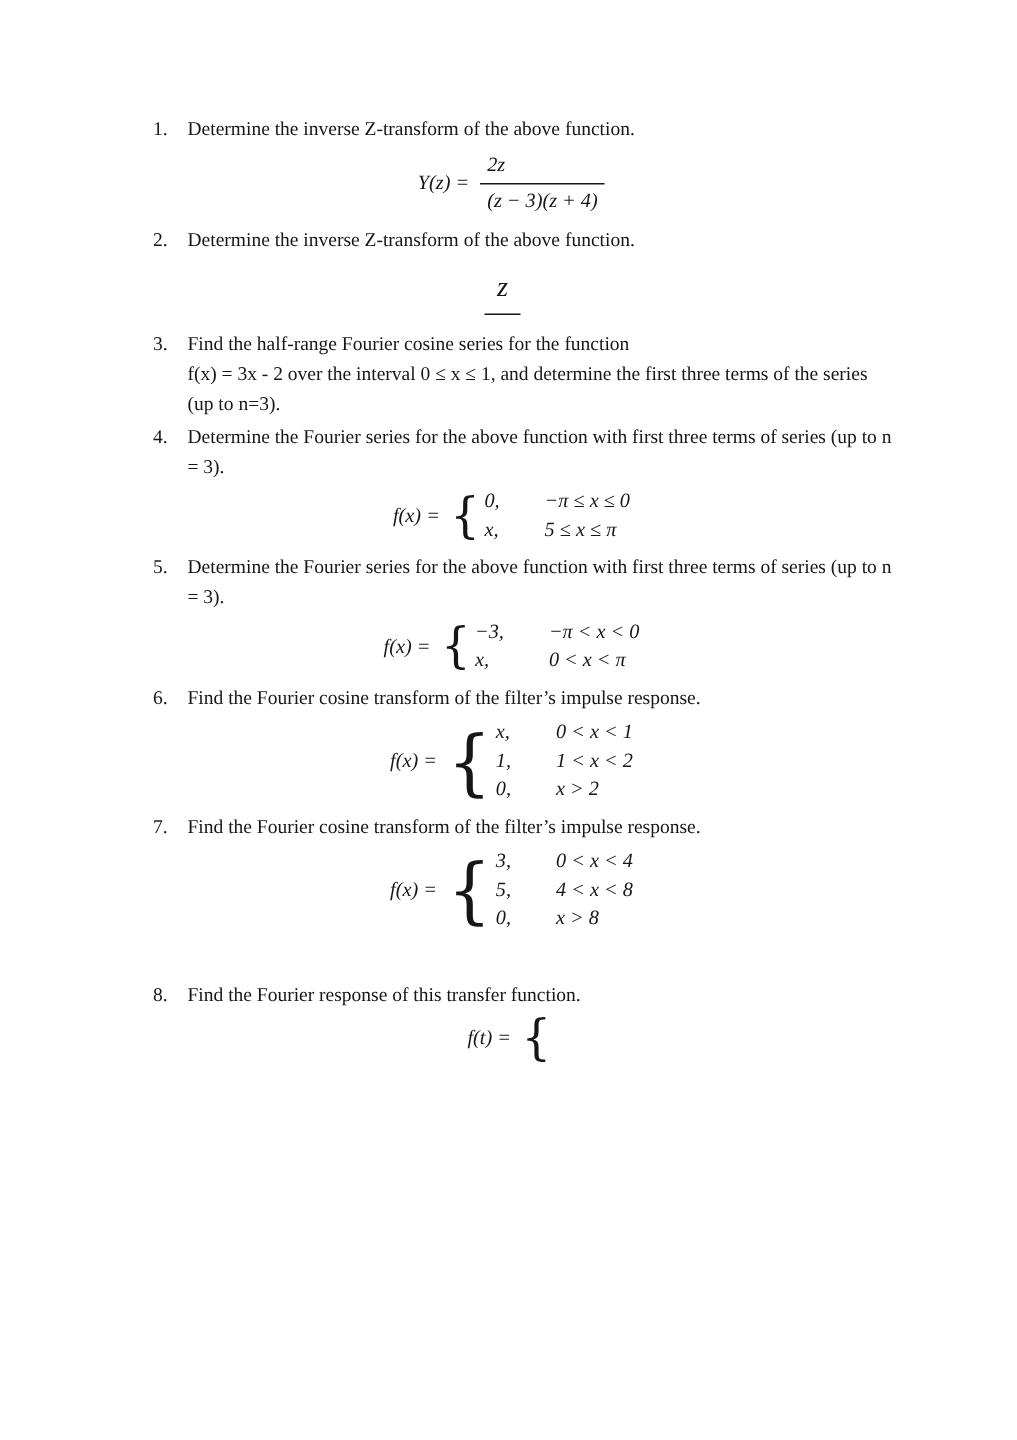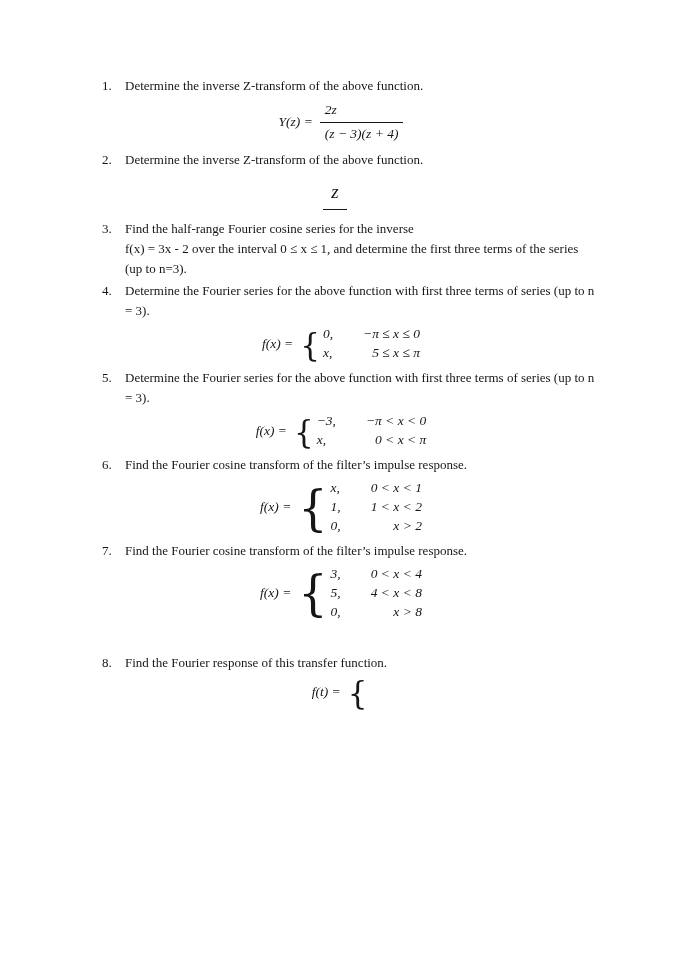--- a/index.html
+++ b/index.html
@@ -33,21 +33,21 @@
     font-family: "DejaVu Serif", serif; font-style: normal; font-weight: 400;
     line-height: 1; margin-right: 3px; transform: scaleY(1.05);
   }
   .brace.b2 { font-size: 31px; }
   .brace.b3 { font-size: 46px; }
   .case-grid {
     display: grid; grid-template-columns: auto auto;
     column-gap: 30px; line-height: 1.4;
   }
   .cval { text-align: left; white-space: nowrap; }
-  .ccond { text-align: right; white-space: nowrap; }
+  .ccond { white-space: nowrap; }
   sup { font-size: 0.7em; line-height: 0; }
   .gap-before-8 { height: 26px; }
   .mb-2 { margin-bottom: 2px; }
 </style>
 </head>
 <body>
 
 <div class="page">
   <div class="content">
 
@@ -74,21 +74,21 @@
         <span class="frac">
           <span class="num">z</span>
         </span>
       </div>
     </div>
 
     <div class="problem mb-2">
       <div class="prow">
         <span class="pnum">3.</span>
         <div class="ptext">
-          <span>Find the half-range Fourier cosine series for the inverse</span><br>
+          <span>Find the half-range Fourier cosine series for the function</span><br>
           <span>f(x) = 3x - 2 over the interval 0 ≤ x ≤ 1, and determine the first three terms of the series (up to n=3).</span>
         </div>
       </div>
     </div>
 
     <div class="problem">
       <div class="prow">
         <span class="pnum">4.</span>
         <div class="ptext">Determine the Fourier series for the above function with first three terms of series (up to n = 3).</div>
       </div>

